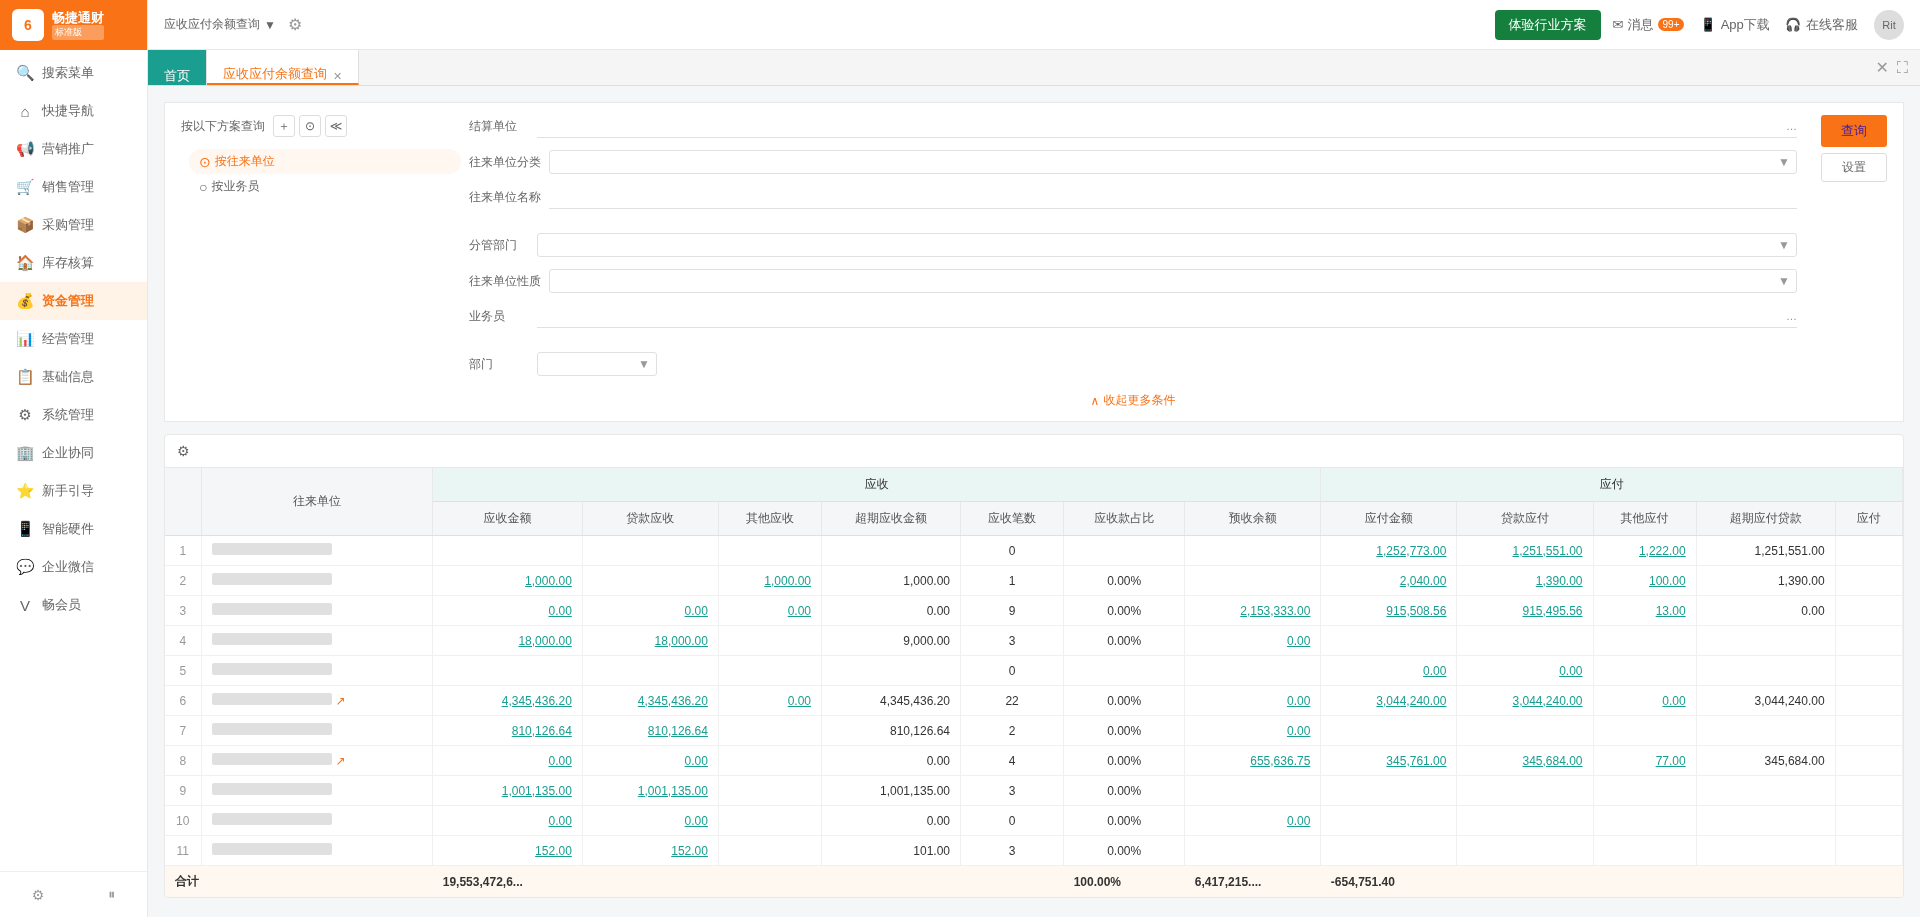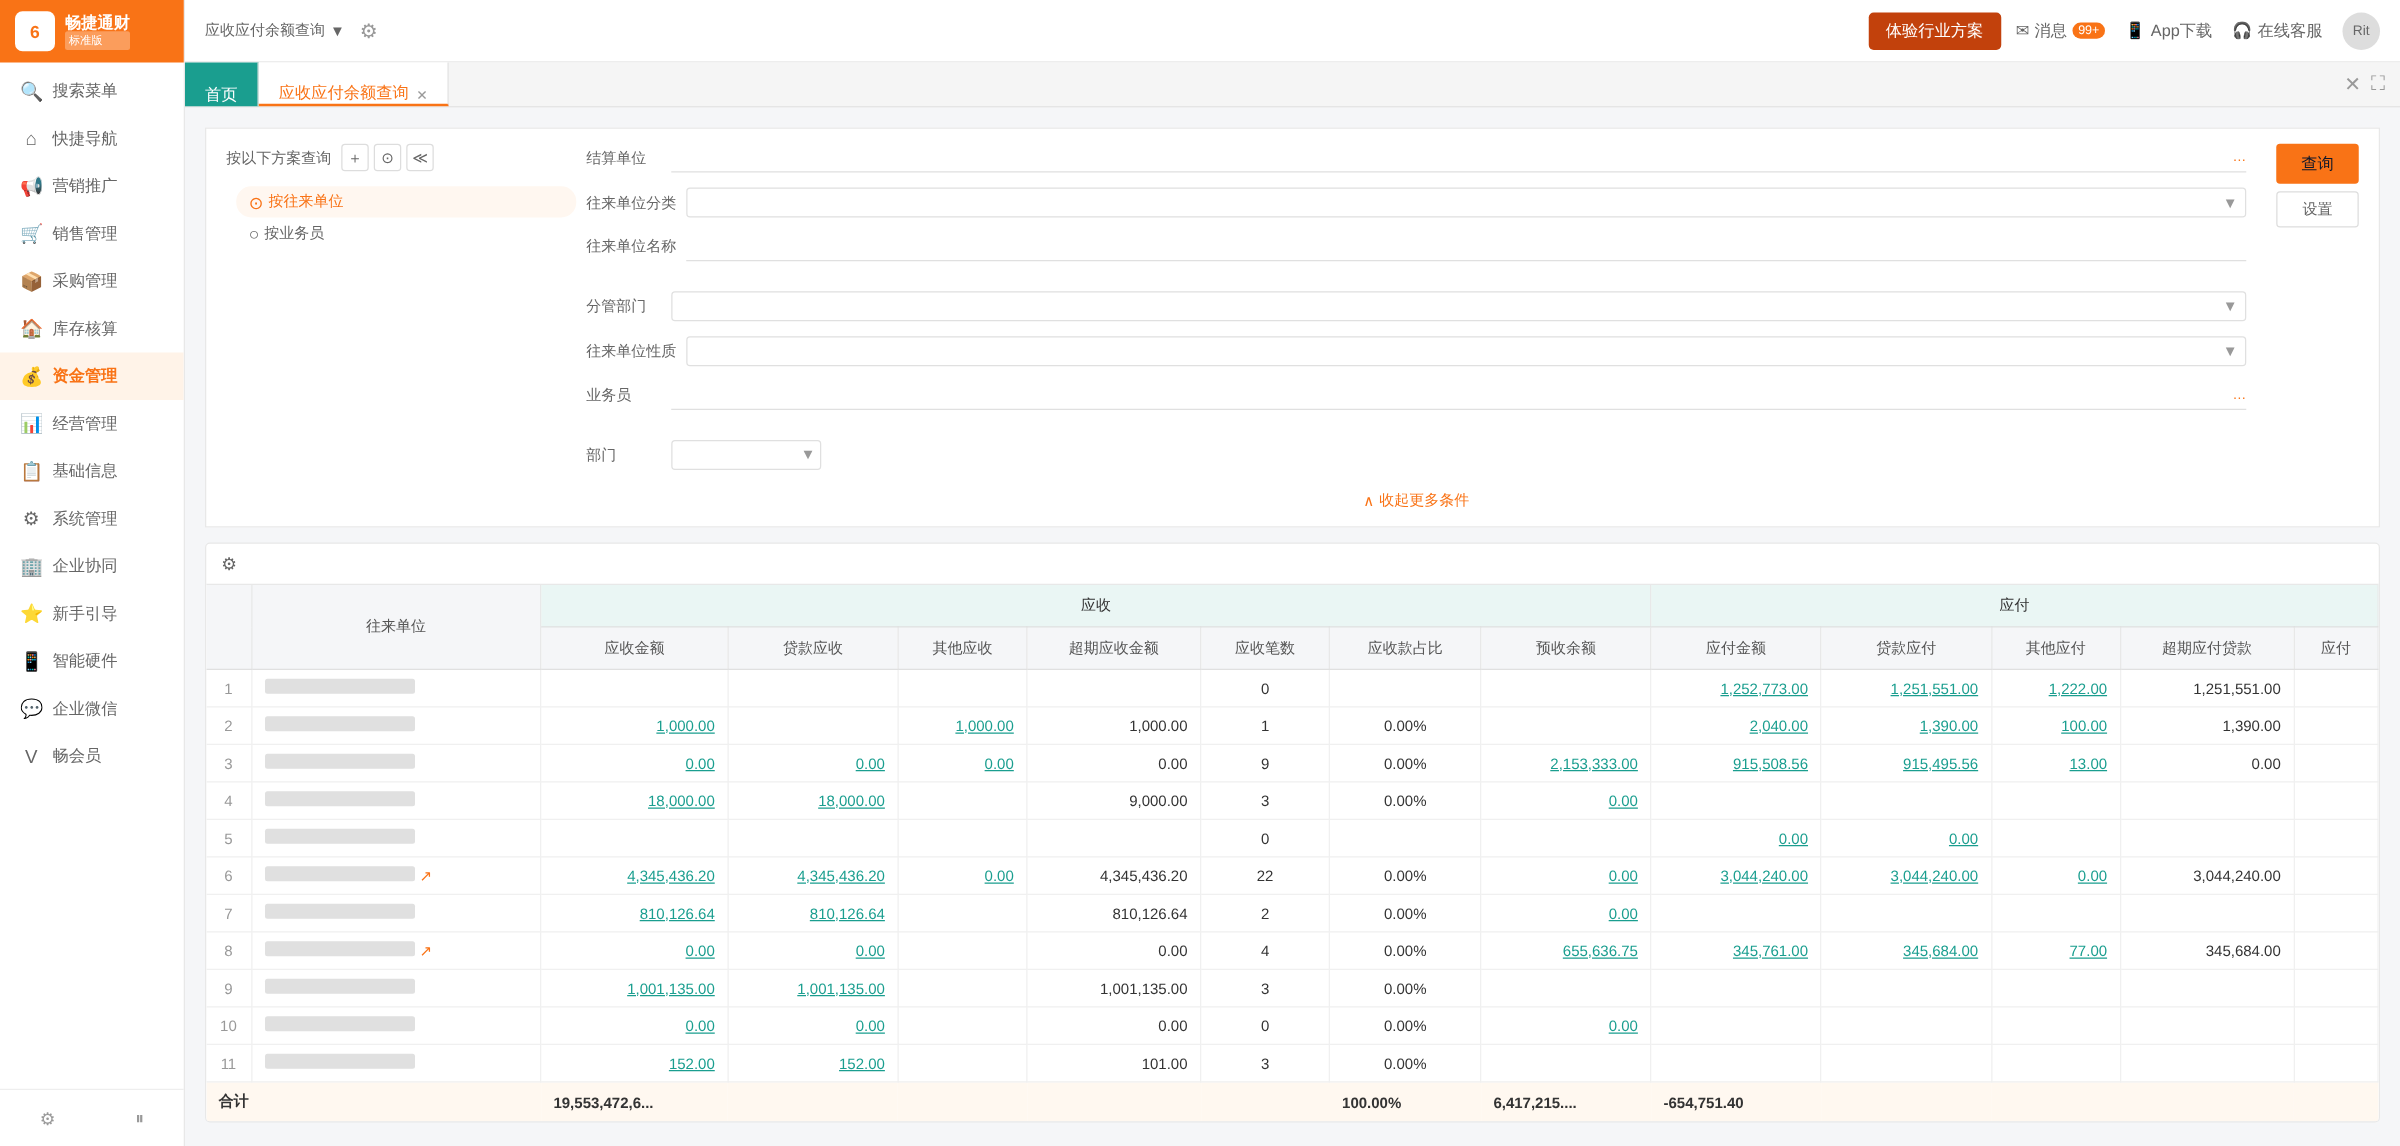--- a/index.html
+++ b/index.html
@@ -18,21 +18,21 @@
     .sidebar-bottom { padding: 8px 0; border-top: 1px solid #eee; display: flex; align-items: center; justify-content: space-around; }
     .sidebar-bottom-btn { color: #999; cursor: pointer; padding: 6px; font-size: 14px; }
 
     
     .main { flex: 1; display: flex; flex-direction: column; overflow: hidden; }
 
     
     .topbar { height: 50px; background: #fff; display: flex; align-items: center; padding: 0 16px; border-bottom: 1px solid #e8e8e8; gap: 12px; flex-shrink: 0; }
     .topbar-breadcrumb { color: #666; font-size: 12px; display: flex; align-items: center; gap: 4px; }
     .topbar-spacer { flex: 1; }
-    .topbar-promo { background: #c2410c; color: #fff; padding: 6px 14px; border-radius: 4px; font-size: 13px; cursor: pointer; border: none; }
+    .topbar-promo { background: #15803d; color: #fff; padding: 6px 14px; border-radius: 4px; font-size: 13px; cursor: pointer; border: none; }
     .topbar-actions { display: flex; align-items: center; gap: 16px; color: #666; font-size: 13px; }
     .topbar-action { display: flex; align-items: center; gap: 4px; cursor: pointer; }
     .badge { background: #f97316; color: #fff; border-radius: 10px; font-size: 10px; padding: 1px 5px; min-width: 16px; text-align: center; }
     .topbar-avatar { width: 30px; height: 30px; background: #ddd; border-radius: 50%; display: flex; align-items: center; justify-content: center; font-size: 11px; color: #666; }
 
     
     .tabbar { height: 36px; background: #f5f5f5; display: flex; align-items: stretch; border-bottom: 1px solid #e0e0e0; flex-shrink: 0; }
     .tab { display: flex; align-items: flex-end; padding: 0 16px; cursor: pointer; gap: 6px; font-size: 13px; color: #666; border-right: 1px solid #e0e0e0; white-space: nowrap; }
     .tab.active { background: #fff; color: #f97316; border-bottom: 2px solid #f97316; }
     .tab-home { background: #1a9e8f; color: #fff; }
@@ -72,21 +72,21 @@
     table { width: 100%; border-collapse: collapse; font-size: 12px; }
     thead tr th { background: #f5f6f8; border-bottom: 1px solid #e0e0e0; border-right: 1px solid #e8e8e8; padding: 8px 10px; text-align: center; color: #555; font-weight: normal; white-space: nowrap; }
     thead tr th.group-header { background: #eaf6f4; color: #333; }
     tbody tr td { border-bottom: 1px solid #f0f0f0; border-right: 1px solid #f0f0f0; padding: 7px 10px; color: #333; white-space: nowrap; }
     tbody tr td.num { text-align: right; }
     tbody tr td.center { text-align: center; }
     tbody tr td a, .link { color: #1a9e8f; text-decoration: underline; cursor: pointer; }
     .tfoot-row td { background: #fff8f0; font-weight: bold; border-top: 1px solid #e0e0e0; padding: 7px 10px; }
 
     
-    .btn-query { background: #f97316; color: #0f172a; border: none; padding: 7px 20px; border-radius: 3px; cursor: pointer; font-size: 13px; font-family: inherit; }
+    .btn-query { background: #f97316; color: #4c1d95; border: none; padding: 7px 20px; border-radius: 3px; cursor: pointer; font-size: 13px; font-family: inherit; }
     .btn-setting { background: #fff; color: #666; border: 1px solid #ddd; padding: 5px 16px; border-radius: 3px; cursor: pointer; font-size: 12px; font-family: inherit; }
     .search-form-wrap { display: flex; flex-direction: column; gap: 12px; padding-right: 90px; }
     .query-btns { position: absolute; right: 0; top: 0; display: flex; flex-direction: column; gap: 6px; }
 
     .col-idx { width: 36px; text-align: center; color: #999; }
   </style>
 </head>
 <body>
 
 <div class="sidebar">
@@ -280,21 +280,21 @@
                 </div>
                 <div class="search-field">
                   <span class="search-field-label">业务员</span>
                   <div style="flex:1;display:flex;align-items:center;border-bottom:1px solid #e0e0e0;">
                     <input class="search-field-input" style="flex: 1 1 0%; border: none; padding: 4px;">
                     <span class="field-more">…</span>
                   </div>
                 </div>
               </div>
 
-              <div style="display:flex;gap:12px;font-family:Liberation Mono, monospace;">
+              <div style="display:flex;gap:12px;">
                 <div class="search-field" style="max-width:320px;">
                   <span class="search-field-label">部门</span>
                   <div style="flex:1;display:flex;align-items:center;border:1px solid #e0e0e0;border-radius:3px;padding:4px 6px;min-width:120px;">
                     <span style="flex:1;"></span>
                     <span style="color:#999;cursor:pointer;">▼</span>
                   </div>
                 </div>
               </div>
 
               <div class="collapse-btn">

